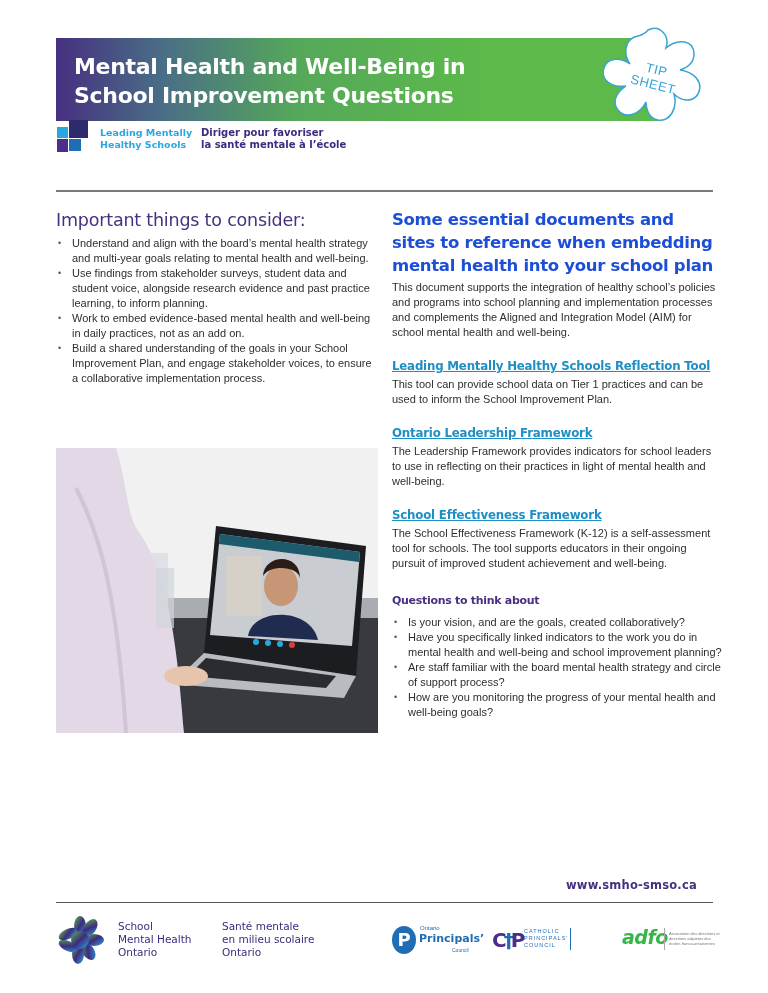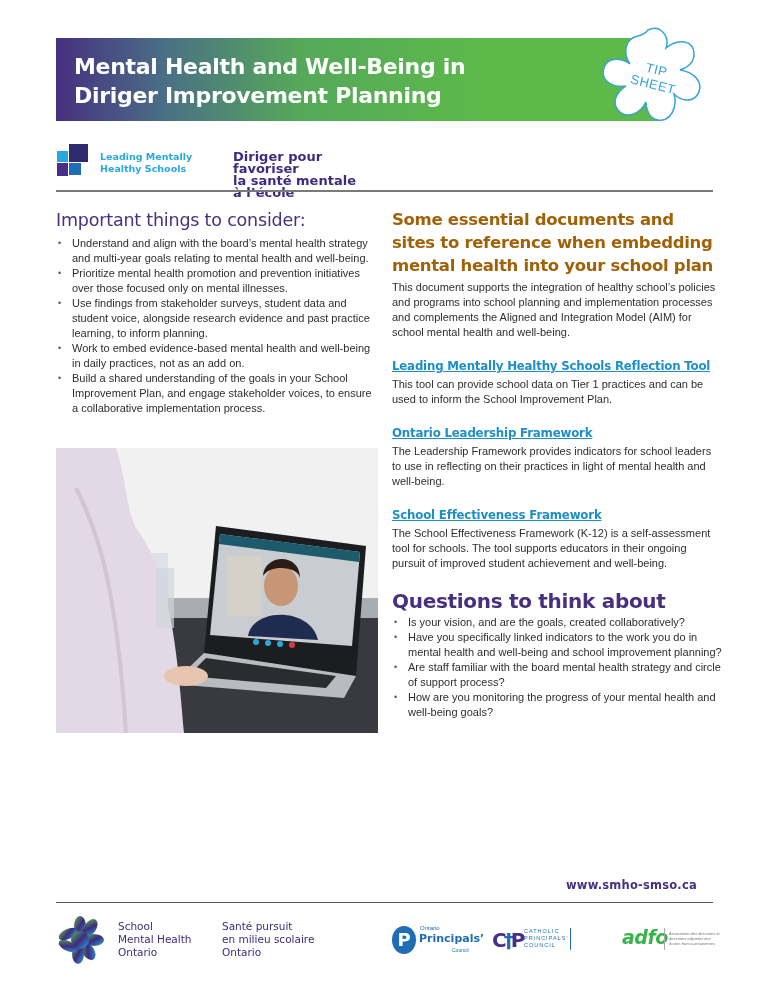--- a/index.html
+++ b/index.html
@@ -16,30 +16,30 @@
       font-size: 22px; line-height: 29px; color: #ffffff; letter-spacing: -0.3px;
     }
     .tip-badge { position: absolute; left: 590px; top: 26px; width: 132px; height: 104px; }
     .tip-badge svg { width: 100%; height: 100%; }
     .tip-text {
       position: absolute; left: 42px; top: 36px; transform: rotate(14deg);
       color: #3aa3d6; font-family: "Liberation Sans", sans-serif;
       font-size: 13px; line-height: 15px; text-align: center; letter-spacing: 0.5px;
     }
 
-    .lmhs-logo { position: absolute; left: 57px; top: 144px; width: 300px; height: 34px; }
+    .lmhs-logo { position: absolute; left: 57px; top: 120px; width: 300px; height: 34px; }
     .lmhs-squares { position: absolute; left: 0; top: 0; width: 34px; height: 34px; }
     .sq { position: absolute; }
     .lmhs-en {
       position: absolute; left: 43px; top: 7px; font-family: "DejaVu Sans", sans-serif;
       font-weight: bold; font-size: 9.5px; line-height: 12px; color: #29a8df;
     }
     .lmhs-fr {
       position: absolute; left: 144px; top: 7px; font-family: "DejaVu Sans", sans-serif;
-      font-weight: bold; font-size: 13px; line-height: 12px; color: #3e2a7e; margin-left: 32px;
+      font-weight: bold; font-size: 10px; line-height: 12px; color: #3e2a7e;
     }
 
     .divider-top { position: absolute; left: 56px; top: 190px; width: 657px; height: 2px; background: #7a7a7a; }
 
     .left-col { position: absolute; left: 56px; top: 208px; width: 322px; }
     .h-left {
       font-family: "DejaVu Sans", sans-serif; font-weight: normal; font-size: 17.5px;
       color: #46307f; line-height: 24px; margin-bottom: 4px; letter-spacing: -0.2px;
     }
     ul.bullets { list-style: none; }
@@ -51,30 +51,30 @@
     }
 
     .photo {
       position: absolute; left: 56px; top: 448px; width: 322px; height: 285px; overflow: hidden;
       background: linear-gradient(180deg, #f2f2f3 0%, #eeeeef 45%, #dcdcdc 60%, #3e3f44 75%, #2f3034 100%);
     }
 
     .right-col { position: absolute; left: 392px; top: 208px; width: 330px; }
     .h-right {
       font-family: "DejaVu Sans", sans-serif; font-weight: bold; font-size: 16.5px;
-      color: #a16207; line-height: 23px; letter-spacing: -0.3px;
+      color: #1d4ed8; line-height: 23px; letter-spacing: -0.3px;
     }
     .doc-link {
       display: block; margin-top: 18px; font-family: "DejaVu Sans", sans-serif; font-weight: bold;
       font-size: 11.8px; color: #1e8fc6; text-decoration: underline; line-height: 16px; letter-spacing: -0.2px;
     }
     .doc-desc { margin-top: 3px; font-size: 11px; line-height: 15px; color: #2e2e2e; }
     .q-heading {
       margin-top: 18px; font-family: "DejaVu Sans", sans-serif; font-weight: bold;
-      font-size: 20px; color: #46307f; line-height: 24px; letter-spacing: -0.3px;
+      font-size: 11px; color: #46307f; line-height: 24px; letter-spacing: -0.3px;
     }
     .q-list { margin-top: 2px; }
 
     .url {
       position: absolute; left: 566px; top: 878px; font-family: "DejaVu Sans", sans-serif;
       font-weight: bold; font-size: 11.5px; color: #46307f; letter-spacing: 0.2px;
     }
     .divider-bottom { position: absolute; left: 56px; top: 902px; width: 657px; height: 1px; background: #555; }
 
     .footer { position: absolute; left: 56px; top: 912px; width: 660px; height: 60px; }
@@ -107,21 +107,21 @@
     .adfo-mark { position: absolute; left: 0; top: 4px; font-family: "DejaVu Sans", sans-serif; font-weight: bold; font-style: italic; font-size: 19px; color: #38b549; letter-spacing: -0.5px; }
     .adfo-bar { position: absolute; left: 42px; top: 6px; width: 1px; height: 22px; background: #aaa; }
     .adfo-text { position: absolute; left: 47px; top: 9px; font-size: 4px; line-height: 5px; color: #777; width: 52px; }
   </style>
 </head>
 <body>
 
 <div class="banner">
   <div class="banner-title">
     <div>Mental Health and Well-Being in</div>
-    <div>Diriger Improvement Planning</div>
+    <div>School Improvement Questions</div>
   </div>
 </div>
 
 <div class="tip-badge">
   <svg viewBox="0 0 132 104">
     <path d="M58 4 C70 -2 80 10 76 22 C88 12 104 14 104 28 C104 38 96 42 90 44 C104 46 114 56 108 68 C102 78 90 74 84 68 C88 82 80 96 68 94 C58 92 56 82 56 76 C50 88 36 94 28 84 C20 74 30 64 36 60 C22 62 10 54 14 42 C18 30 32 32 40 38 C32 26 36 12 48 10 C52 9 55 8 58 4 Z" fill="#ffffff" stroke="#3aa3d6" stroke-width="1.5"></path>
   </svg>
   <div class="tip-text">
     <div>TIP</div>
     <div>SHEET</div>
@@ -144,21 +144,20 @@
     <div>la santé mentale à l’école</div>
   </div>
 </div>
 
 <div class="divider-top"></div>
 
 <div class="left-col">
   <h2 class="h-left">Important things to consider:</h2>
   <ul class="bullets">
     <li>Understand and align with the board’s mental health strategy and multi-year goals relating to mental health and well-being.</li>
-    <li>Prioritize mental health promotion and prevention initiatives over those focused only on mental illnesses.</li>
     <li>Use findings from stakeholder surveys, student data and student voice, alongside research evidence and past practice learning, to inform planning.</li>
     <li>Work to embed evidence-based mental health and well-being in daily practices, not as an add on.</li>
     <li>Build a shared understanding of the goals in your School Improvement Plan, and engage stakeholder voices, to ensure a collaborative implementation process.</li>
   </ul>
 </div>
 
 <div class="photo" title="Person on a video call with a smiling woman on a laptop screen">
   <svg viewBox="0 0 322 285" width="322" height="285">
     <rect x="0" y="0" width="322" height="285" fill="#f1f1f2"></rect>
     <rect x="0" y="150" width="322" height="24" fill="#6e737a" opacity="0.55"></rect>
@@ -229,21 +228,21 @@
       <ellipse cx="12" cy="22" rx="10" ry="5" transform="rotate(-25 12 22)"></ellipse>
       <circle cx="24" cy="28" r="9"></circle>
     </g>
   </svg>
   <div class="smho-en">
     <div>School</div>
     <div>Mental Health</div>
     <div>Ontario</div>
   </div>
   <div class="smho-fr">
-    <div>Santé pursuit</div>
+    <div>Santé mentale</div>
     <div>en milieu scolaire</div>
     <div>Ontario</div>
   </div>
 
   <div class="partner opc">
     <div class="opc-mark">P</div>
     <div class="opc-small">Ontario</div>
     <div class="opc-big">Principals’</div>
     <div class="opc-council">Council</div>
   </div>

